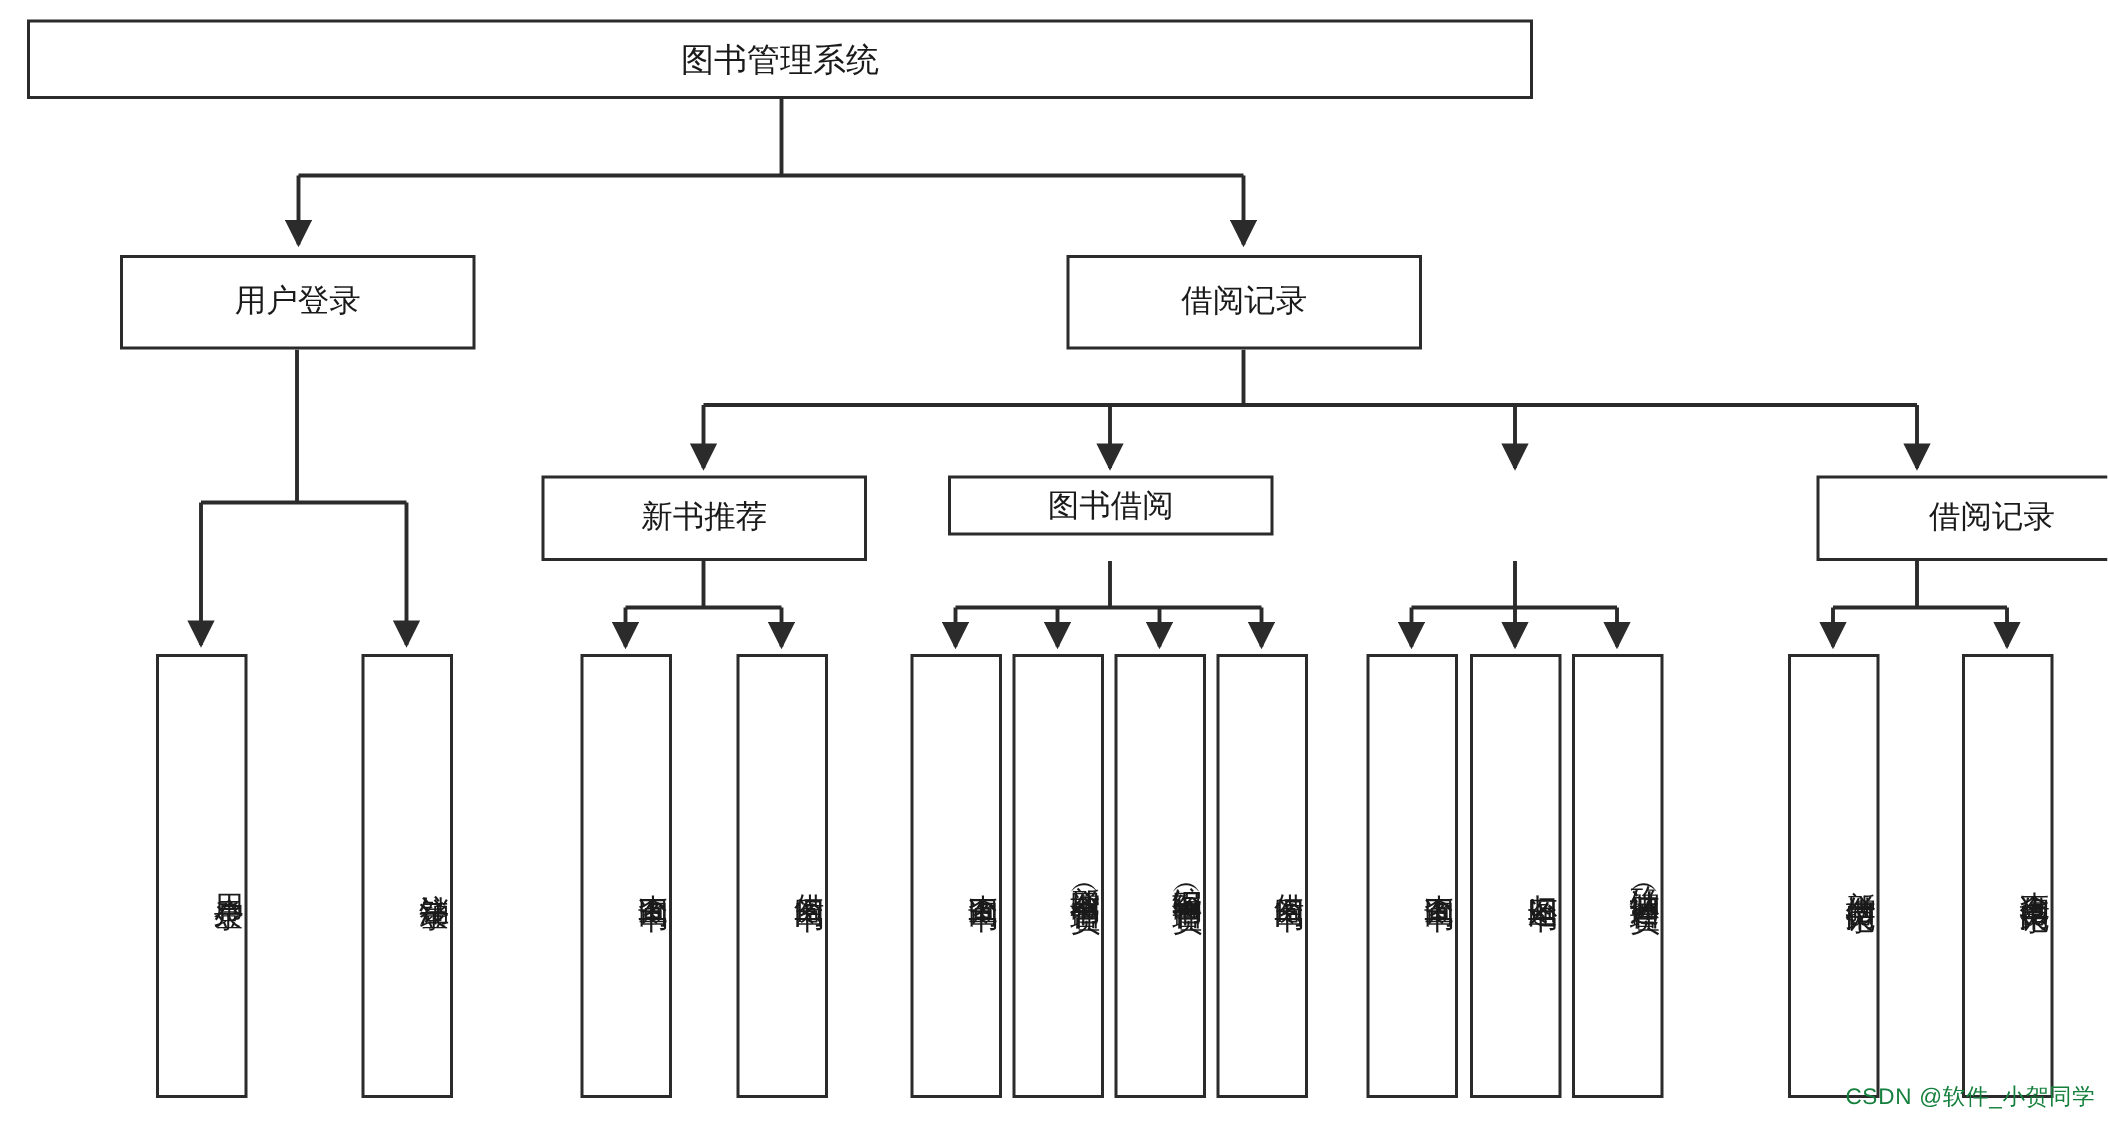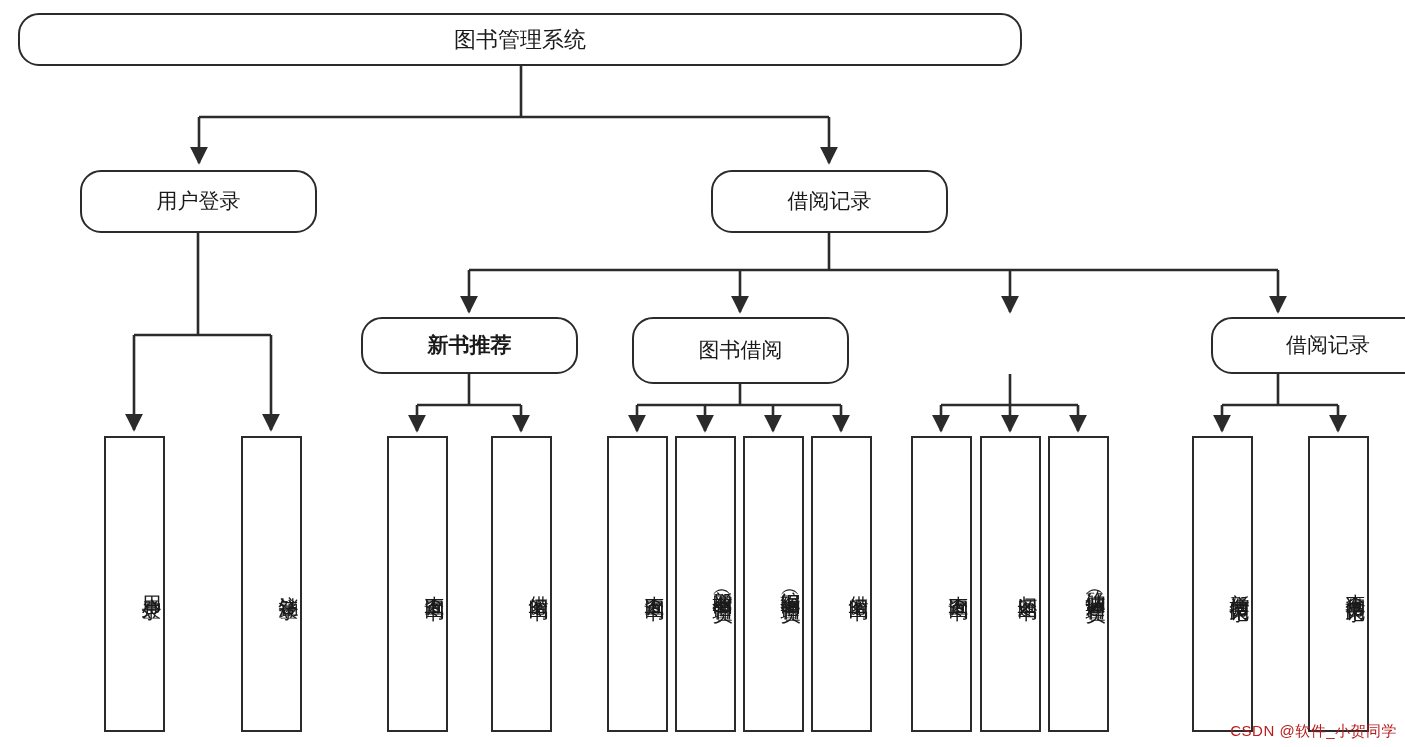--- a/index.html
+++ b/index.html
@@ -35,21 +35,20 @@
     align-items: center;
     justify-content: center;
     color: #1a1a1a;
     line-height: 1.18;
     text-align: center;
   }
   .node.horizontal {
     writing-mode: horizontal-tb;
     font-size: 21px;
     padding: 2px 6px;
-    border-radius: 21px;
   }
   .node.vertical {
     writing-mode: vertical-rl;
     text-orientation: upright;
     font-size: 20px;
     letter-spacing: 2px;
     align-items: flex-start;
     justify-content: center;
     padding: 10px 0 10px 0;
   }
@@ -61,21 +60,21 @@
     max-height: 100%;
   }
   .node.root {
     font-size: 22px;
   }
   .watermark {
     position: absolute;
     right: 8px;
     bottom: 6px;
     font-size: 15px;
-    color: #b91c1c;
+    color: #15803d;
     letter-spacing: 0.5px;
     white-space: nowrap;
     user-select: none;
   }
 </style>
 </head>
 <body>
 
 <div id="diagram-root">
 
@@ -134,25 +133,25 @@
   </div>
 
   <div class="node horizontal" style="left:80px; top:170px; width:237px; height:63px;">
     <span class="node-label">用户登录</span>
   </div>
 
   <div class="node horizontal" style="left:711px; top:170px; width:237px; height:63px;">
     <span class="node-label">借阅记录</span>
   </div>
 
-  <div class="node horizontal" style="left:361px; top:317px; width:217px; height:57px;font-weight:bold;">
+  <div class="node horizontal" style="left:361px; top:317px; width:217px; height:57px;">
     <span class="node-label">新书推荐</span>
   </div>
 
-  <div class="node horizontal" style="left:632px; top:317px; width:217px; height:67px;font-family:Liberation Serif, serif;">
+  <div class="node horizontal" style="left:632px; top:317px; width:217px; height:40px;font-family:Liberation Serif, serif;">
     <span class="node-label">图书借阅</span>
   </div>
 
 
   <div class="node horizontal" style="left:1170px; top:317px; width:234px; height:57px;margin-left:41px;">
     <span class="node-label">借阅记录</span>
   </div>
 
   <div class="node vertical" style="left:104px; top:436px; width:61px; height:296px;">
     <span class="node-label">用户登录</span>

